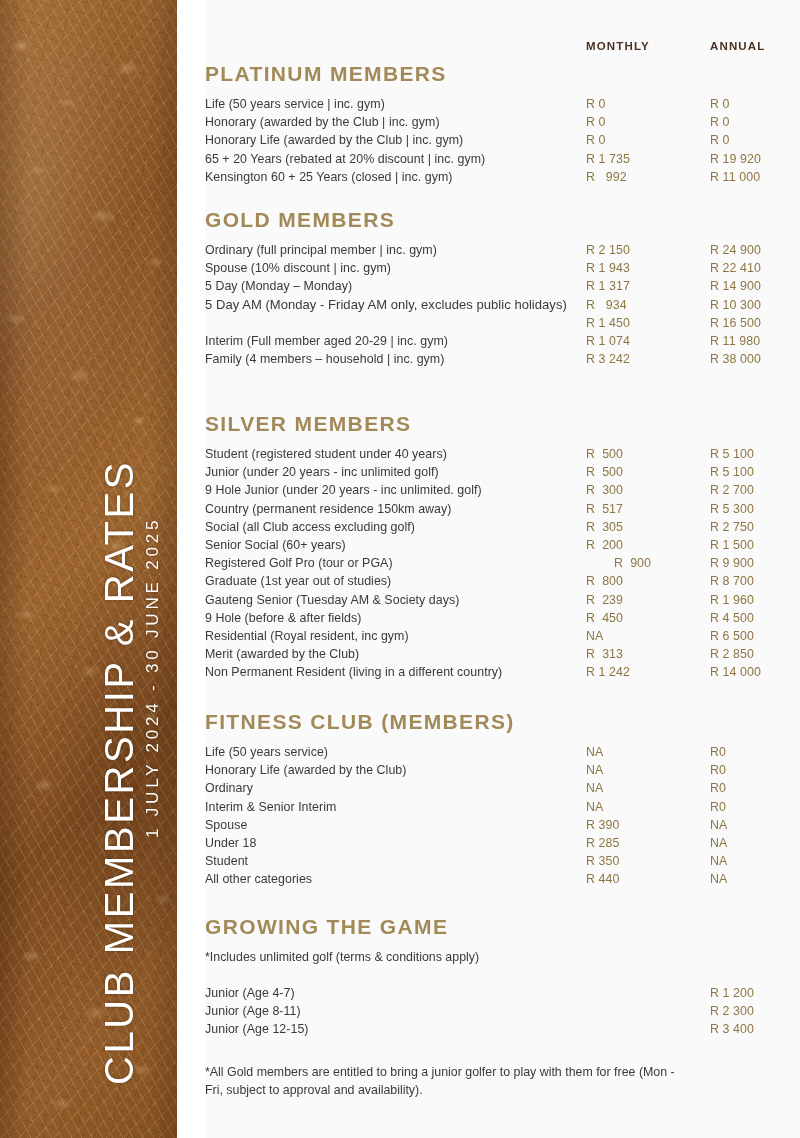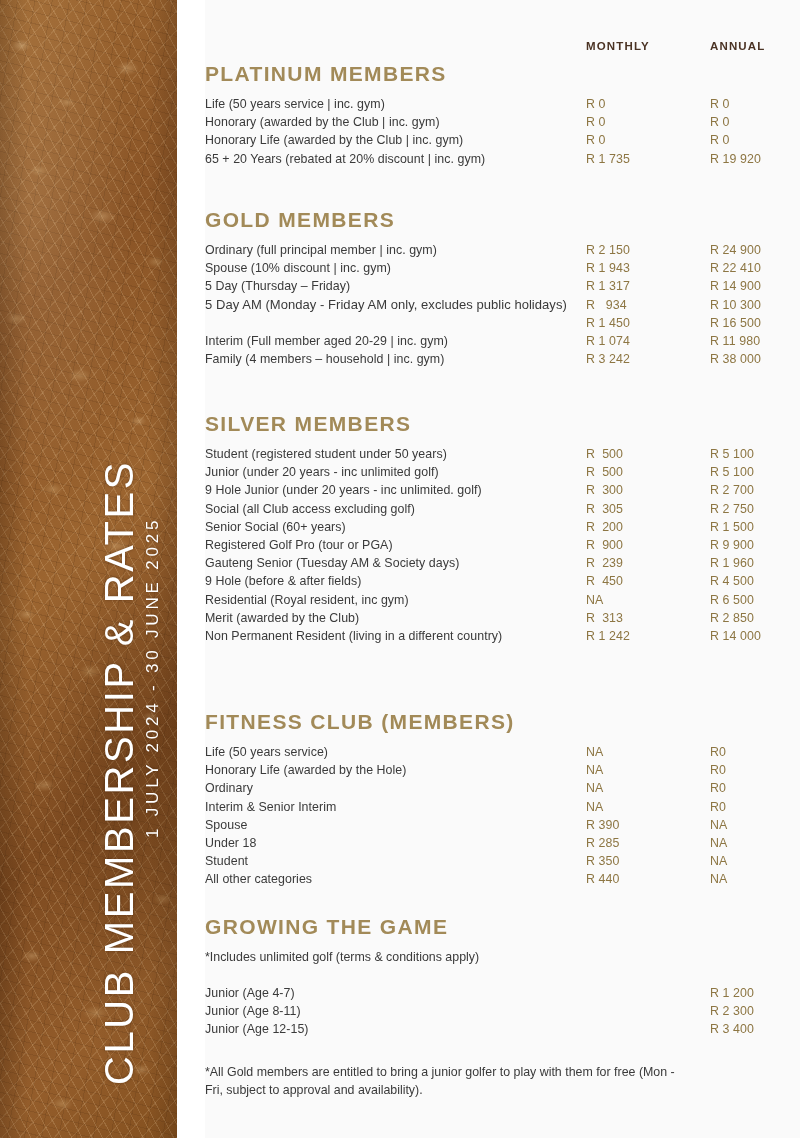--- a/index.html
+++ b/index.html
@@ -223,37 +223,42 @@
             <div class="row">
               <span class="row-label">Honorary Life (awarded by the Club | inc. gym)</span>
               <span class="row-monthly" style="white-space: pre;">R 0</span>
               <span class="row-annual" style="white-space: pre;">R 0</span>
             </div>
             <div class="row">
               <span class="row-label">65 + 20 Years (rebated at 20% discount | inc. gym)</span>
               <span class="row-monthly" style="white-space: pre;">R 1 735</span>
               <span class="row-annual" style="white-space: pre;">R 19 920</span>
             </div>
+            <div class="row">
+              <span class="row-label">Kensington 60 + 25 Years (closed | inc. gym)</span>
+              <span class="row-monthly" style="white-space: pre;">R   992</span>
+              <span class="row-annual" style="white-space: pre;">R 11 000</span>
+            </div>
           </div>
         </div>
         <div class="section" style="top: 208px;">
           <div class="section-title">GOLD MEMBERS</div>
           <div class="rows">
             <div class="row">
               <span class="row-label">Ordinary (full principal member | inc. gym)</span>
               <span class="row-monthly" style="white-space: pre;">R 2 150</span>
               <span class="row-annual" style="white-space: pre;">R 24 900</span>
             </div>
             <div class="row">
               <span class="row-label">Spouse (10% discount | inc. gym)</span>
               <span class="row-monthly" style="white-space: pre;">R 1 943</span>
               <span class="row-annual" style="white-space: pre;">R 22 410</span>
             </div>
             <div class="row">
-              <span class="row-label">5 Day (Thursday – Friday)</span>
+              <span class="row-label">5 Day (Monday – Monday)</span>
               <span class="row-monthly" style="white-space: pre;">R 1 317</span>
               <span class="row-annual" style="white-space: pre;">R 14 900</span>
             </div>
             <div class="row small">
               <span class="row-label">5 Day AM (Monday - Friday AM only, excludes public holidays)</span>
               <span class="row-monthly" style="white-space: pre;">R   934</span>
               <span class="row-annual" style="white-space: pre;">R 10 300</span>
             </div>
             <div class="row">
               <span class="row-monthly" style="white-space: pre;">R 1 450</span>
@@ -268,48 +273,58 @@
               <span class="row-label">Family (4 members – household | inc. gym)</span>
               <span class="row-monthly" style="white-space: pre;">R 3 242</span>
               <span class="row-annual" style="white-space: pre;">R 38 000</span>
             </div>
           </div>
         </div>
         <div class="section" style="top: 412px;">
           <div class="section-title">SILVER MEMBERS</div>
           <div class="rows">
             <div class="row">
-              <span class="row-label">Student  (registered student under 50 years)</span>
+              <span class="row-label">Student  (registered student under 40 years)</span>
               <span class="row-monthly" style="white-space: pre;">R  500</span>
               <span class="row-annual" style="white-space: pre;">R 5 100</span>
             </div>
             <div class="row">
               <span class="row-label">Junior (under 20 years - inc unlimited golf)</span>
               <span class="row-monthly" style="white-space: pre;">R  500</span>
               <span class="row-annual" style="white-space: pre;">R 5 100</span>
             </div>
             <div class="row">
               <span class="row-label">9 Hole Junior (under 20 years - inc unlimited. golf)</span>
               <span class="row-monthly" style="white-space: pre;">R  300</span>
               <span class="row-annual" style="white-space: pre;">R 2 700</span>
             </div>
             <div class="row">
+              <span class="row-label">Country (permanent residence 150km away)</span>
+              <span class="row-monthly" style="white-space: pre;">R  517</span>
+              <span class="row-annual" style="white-space: pre;">R 5 300</span>
+            </div>
+            <div class="row">
               <span class="row-label">Social (all Club access excluding golf)</span>
               <span class="row-monthly" style="white-space: pre;">R  305</span>
               <span class="row-annual" style="white-space: pre;">R 2 750</span>
             </div>
             <div class="row">
               <span class="row-label">Senior Social  (60+ years)</span>
               <span class="row-monthly" style="white-space: pre;">R  200</span>
               <span class="row-annual" style="white-space: pre;">R 1 500</span>
             </div>
             <div class="row">
               <span class="row-label">Registered Golf Pro (tour or PGA)</span>
-              <span class="row-monthly" style="white-space: pre;">R  900</span>
+              <span class="row-monthly" style="white-space: pre; margin-left: 28px;">R  900</span>
               <span class="row-annual" style="white-space: pre;">R 9 900</span>
+            </div>
+            <div class="row">
+              <span class="row-label">Graduate (1st year out of studies)</span>
+              <span class="row-monthly" style="white-space: pre;">R  800</span>
+              <span class="row-annual" style="white-space: pre;">R 8 700</span>
             </div>
             <div class="row">
               <span class="row-label">Gauteng Senior (Tuesday AM &amp; Society days)</span>
               <span class="row-monthly" style="white-space: pre;">R  239</span>
               <span class="row-annual" style="white-space: pre;">R 1 960</span>
             </div>
             <div class="row">
               <span class="row-label">9 Hole  (before &amp; after fields)</span>
               <span class="row-monthly" style="white-space: pre;">R  450</span>
               <span class="row-annual" style="white-space: pre;">R 4 500</span>
@@ -333,21 +348,21 @@
         </div>
         <div class="section" style="top: 710px;">
           <div class="section-title">FITNESS CLUB (MEMBERS)</div>
           <div class="rows">
             <div class="row">
               <span class="row-label">Life (50 years service)</span>
               <span class="row-monthly" style="white-space: pre;">NA</span>
               <span class="row-annual" style="white-space: pre;">R0</span>
             </div>
             <div class="row">
-              <span class="row-label">Honorary Life (awarded by the Hole)</span>
+              <span class="row-label">Honorary Life (awarded by the Club)</span>
               <span class="row-monthly" style="white-space: pre;">NA</span>
               <span class="row-annual" style="white-space: pre;">R0</span>
             </div>
             <div class="row">
               <span class="row-label">Ordinary</span>
               <span class="row-monthly" style="white-space: pre;">NA</span>
               <span class="row-annual" style="white-space: pre;">R0</span>
             </div>
             <div class="row">
               <span class="row-label">Interim &amp; Senior Interim</span>

